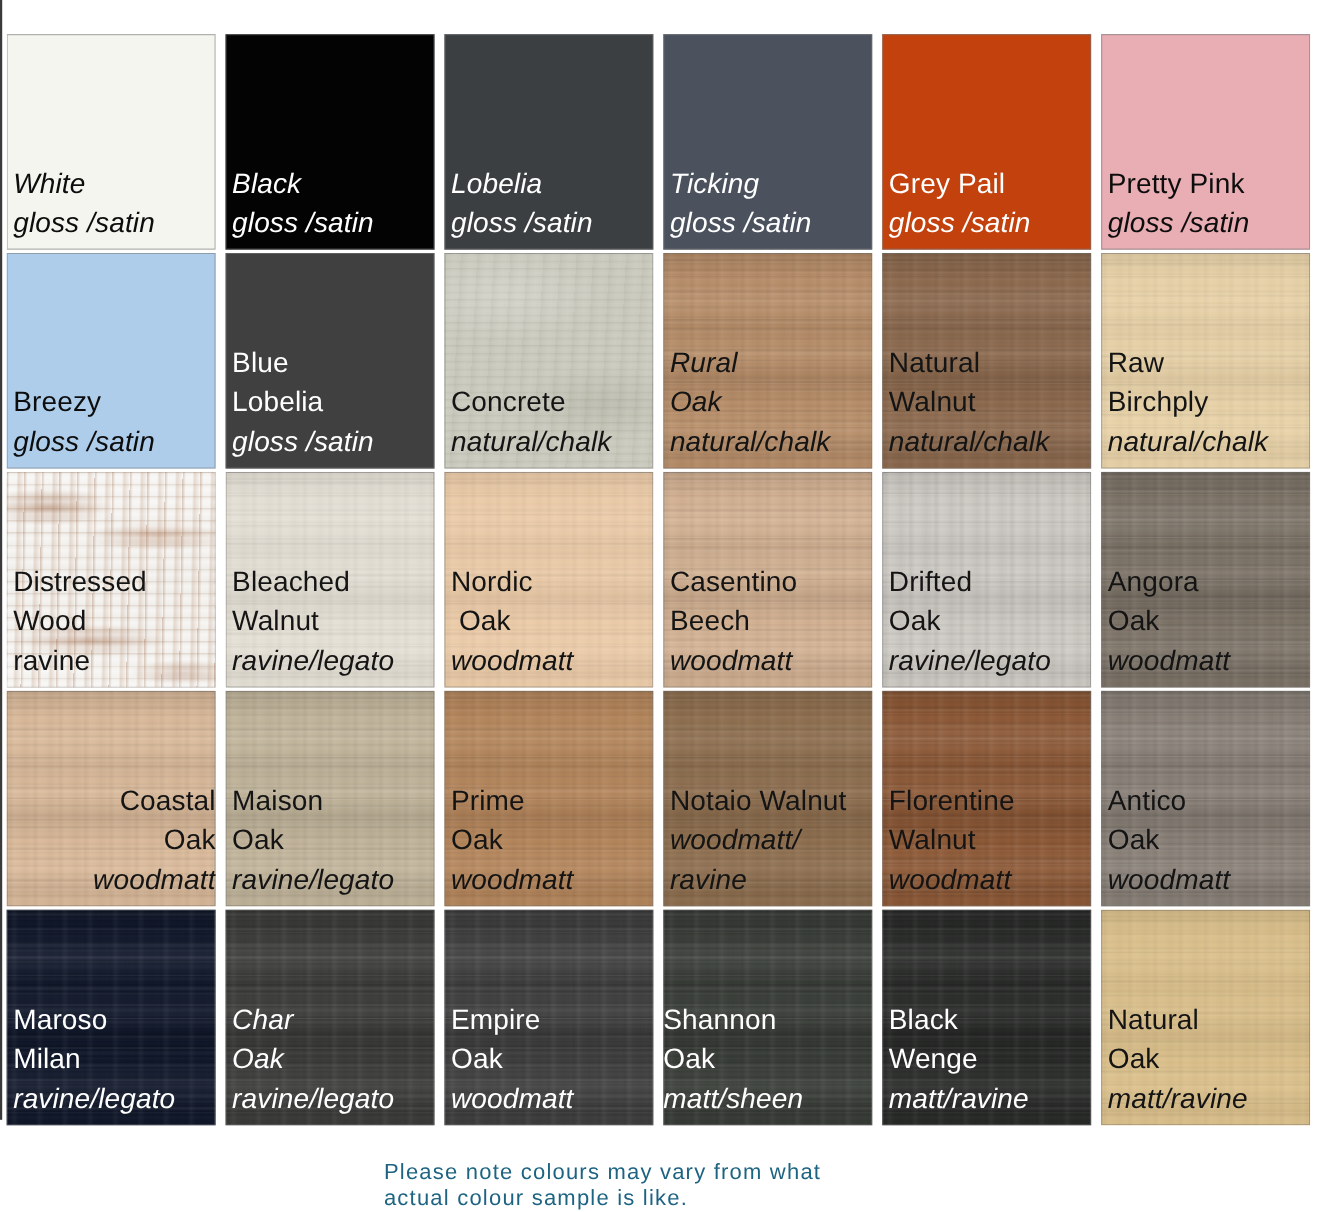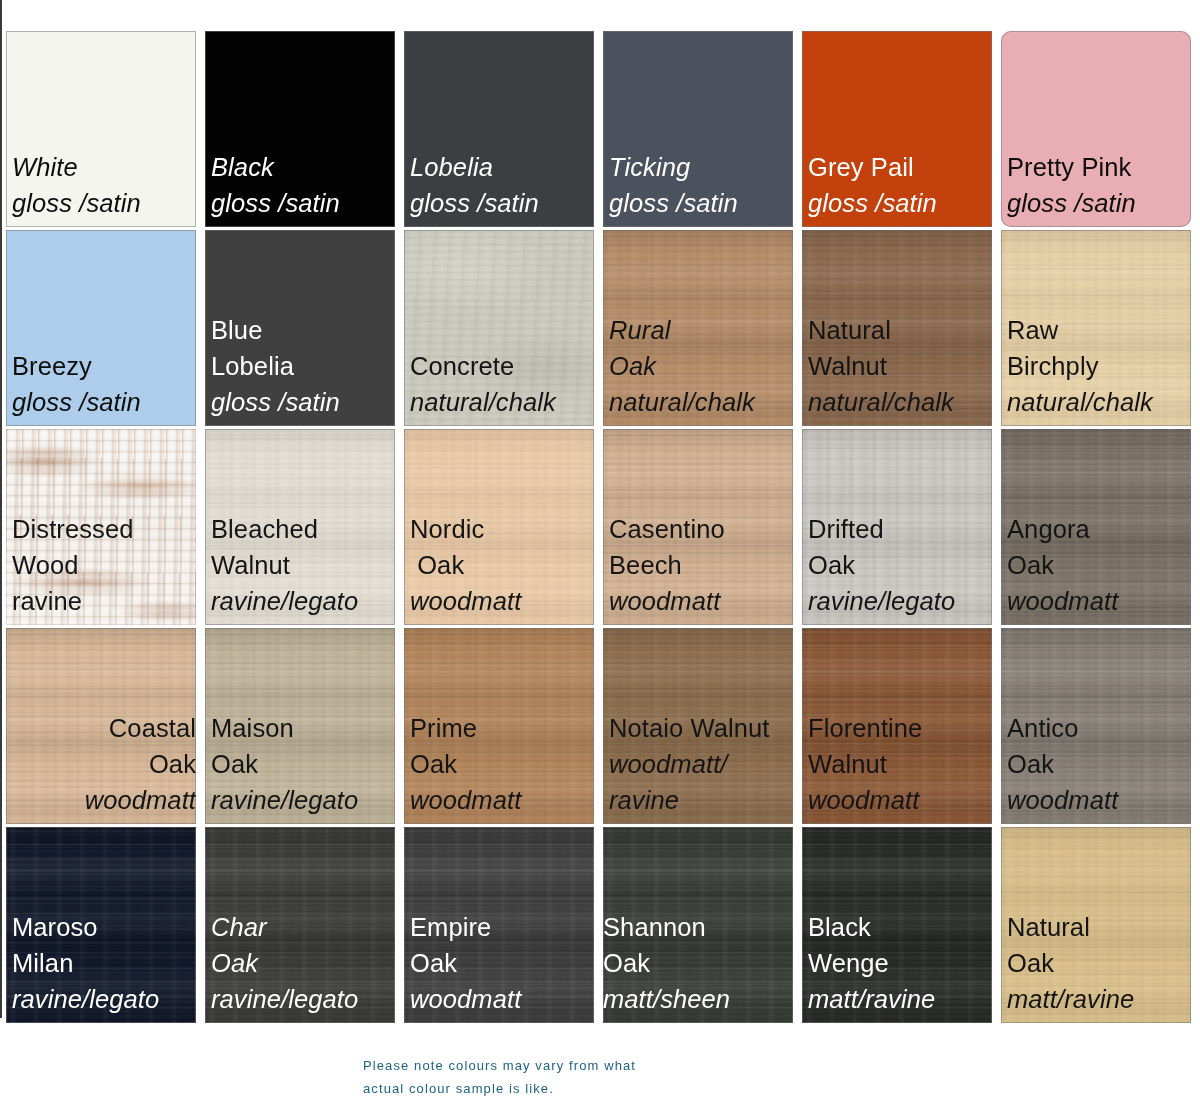--- a/index.html
+++ b/index.html
@@ -48,24 +48,24 @@
   .it { font-style: italic; }
   .up { font-style: normal; }
   .tex {
     position: absolute; inset: 0; z-index: 1;
   }
   .tex::before, .tex::after { content:""; position:absolute; inset:0; }
 
   
   #note {
     position: absolute;
-    left: 361px; top: 1055px;
+    left: 347px; top: 1055px;
     width: 500px;
     color: #1d6382;
-    font-size: 13px;
+    font-size: 20px;
     line-height: 22.5px;
     letter-spacing: 1.1px;
   }
   #note span { display: block; white-space: pre; }
 </style>
 </head>
 <body>
 
 <div id="page" style="border-left-color: rgb(58, 58, 58); background: rgb(255, 255, 255);">
   <div id="grid">
@@ -97,21 +97,21 @@
           <span class="ln it">gloss /satin</span>
         </div>
       </div>
       <div class="swatch outline" style="background: #c2410c; color: rgb(255, 255, 255);">
         <div class="tex"></div>
         <div class="lines">
           <span class="ln up">Grey Pail</span>
           <span class="ln it">gloss /satin</span>
         </div>
       </div>
-      <div class="swatch outline" style="background: rgb(232, 174, 179); color: rgb(13, 13, 13); border-radius: 10px;">
+      <div class="swatch outline" style="background: rgb(232, 174, 179); color: rgb(13, 13, 13);">
         <div class="tex"></div>
         <div class="lines">
           <span class="ln up">Pretty Pink</span>
           <span class="ln it">gloss /satin</span>
         </div>
       </div>
       <div class="swatch outline" style="background: rgb(174, 205, 234); color: rgb(13, 13, 13);">
         <div class="tex"></div>
         <div class="lines">
           <span class="ln up">Breezy</span>

